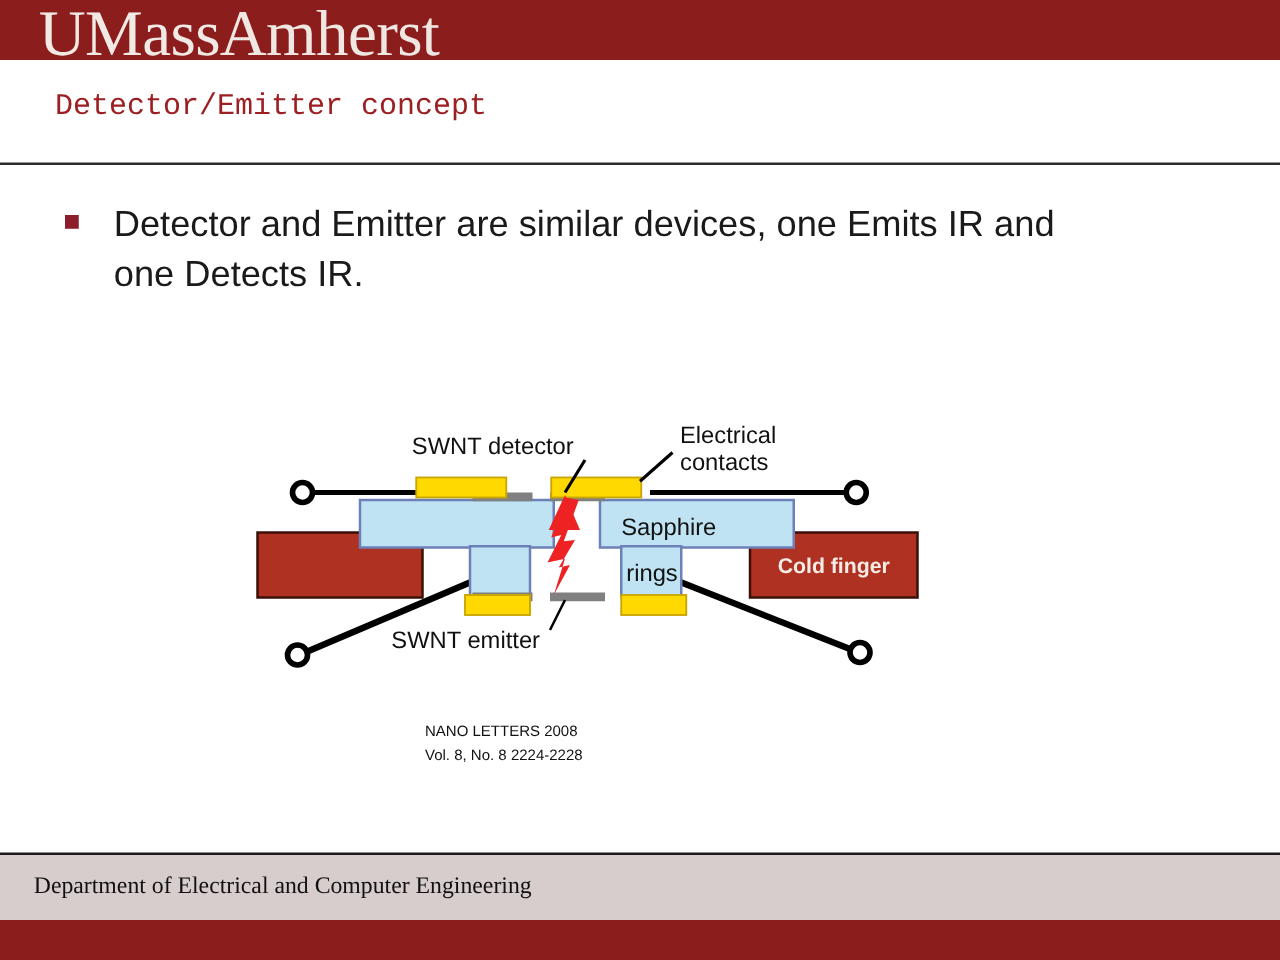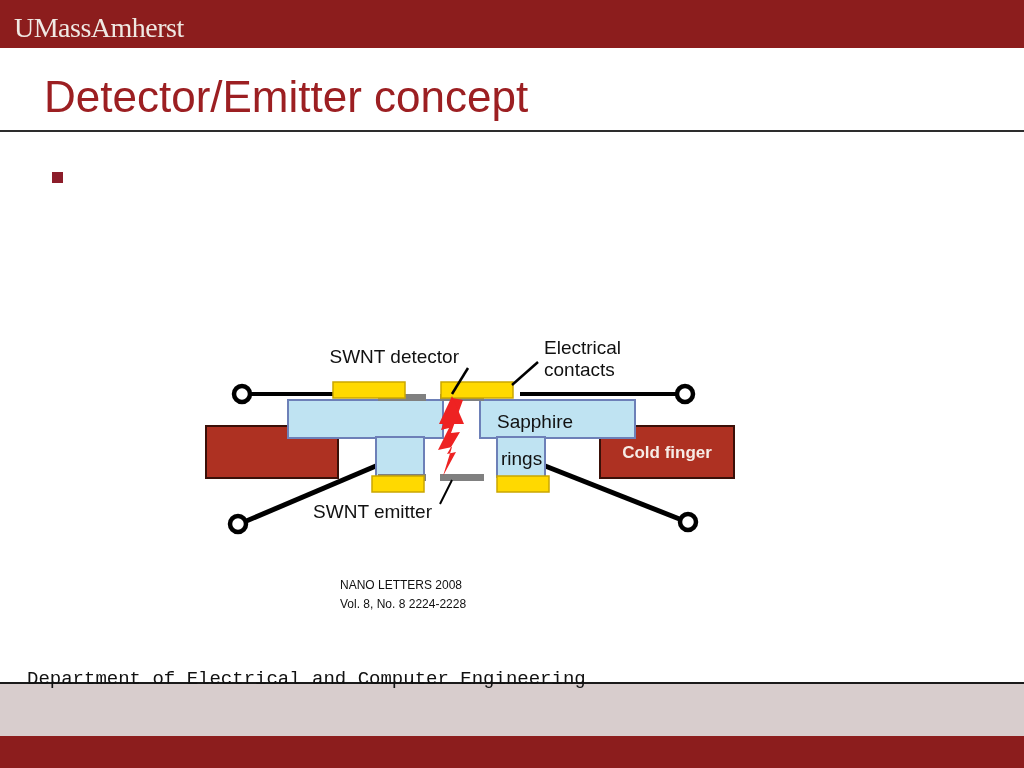--- a/index.html
+++ b/index.html
@@ -18,40 +18,40 @@
   
   .header-band {
     position: absolute;
     left: 0; top: 0;
     width: 1024px;
     height: 48px;
     background: #8c1d1d;
   }
   .brand-logo {
     position: absolute;
-    left: 14px;
+    left: 31px;
     top: 6px;
     font-family: "Liberation Serif", serif;
-    font-size: 28px;
+    font-size: 52px;
     line-height: 44px;
     letter-spacing: -0.5px;
     color: #f0e9e4;
     white-space: nowrap;
     z-index: 5;
   }
   .brand-logo .brand-umass { font-weight: 400; }
   .brand-logo .brand-amherst { font-weight: 400; color: #efe8e2; }
 
   
   .slide-title {
     position: absolute;
     left: 44px;
     top: 72px;
-    font-family: Liberation Sans, sans-serif;
-    font-size: 44px;
+    font-family: Liberation Mono, monospace;
+    font-size: 24px;
     color: #9c1f22;
     white-space: nowrap;
   }
   .title-rule {
     position: absolute;
     left: 0;
     top: 130px;
     width: 1024px;
     height: 2px;
     background: #2d2d2d;
@@ -116,22 +116,22 @@
     position: absolute;
     left: 0;
     top: 684px;
     width: 1024px;
     height: 52px;
     background: #d8cdcd;
   }
   .footer-text {
     position: absolute;
     left: 27px;
-    top: 668px;
-    font-family: Liberation Mono, monospace;
+    top: 698px;
+    font-family: Liberation Serif, serif;
     font-size: 19px;
     color: #111111;
     white-space: nowrap;
   }
   .footer-bottom-band {
     position: absolute;
     left: 0;
     top: 736px;
     width: 1024px;
     height: 32px;
@@ -142,20 +142,21 @@
 <body>
 
 <div class="header-band"></div>
 <div class="brand-logo"><span class="brand-umass">UMass</span><span class="brand-amherst">Amherst</span></div>
 
 <div class="slide-title">Detector/Emitter concept</div>
 <div class="title-rule"></div>
 
 <div class="bullet-row">
   <div class="bullet-marker"></div>
+  <div class="bullet-text">Detector and Emitter are similar devices, one Emits IR and one Detects IR.</div>
 </div>
 
 <div class="figure">
   <svg width="560" height="200" viewBox="0 0 560 200">
 
     <g>
 
       <line x1="48" y1="56" x2="205" y2="56" stroke="#000" stroke-width="4"></line>
 
       <line x1="320" y1="56" x2="478" y2="56" stroke="#000" stroke-width="4"></line>

